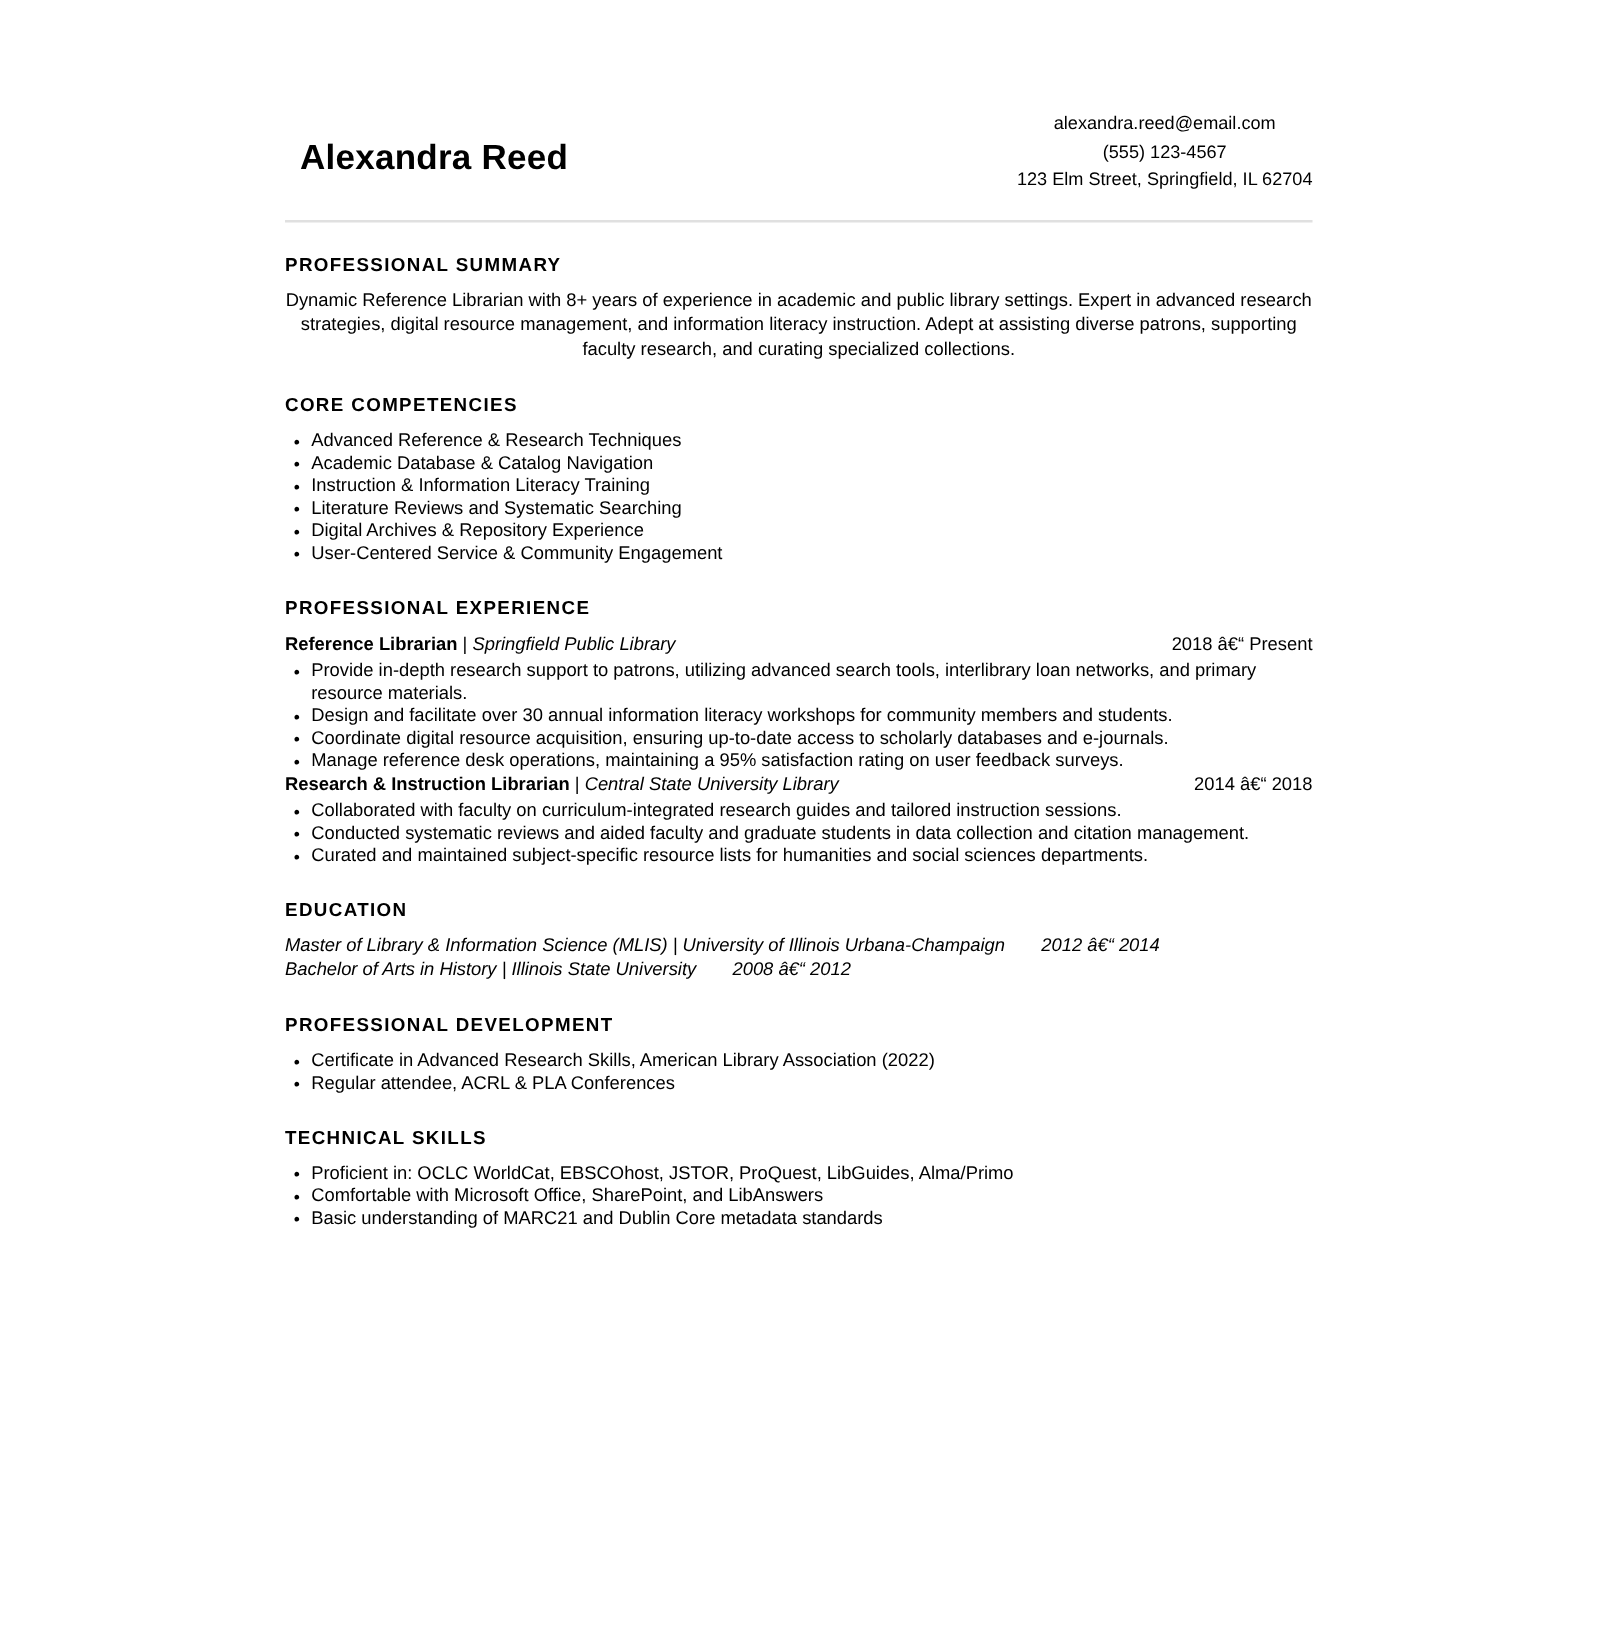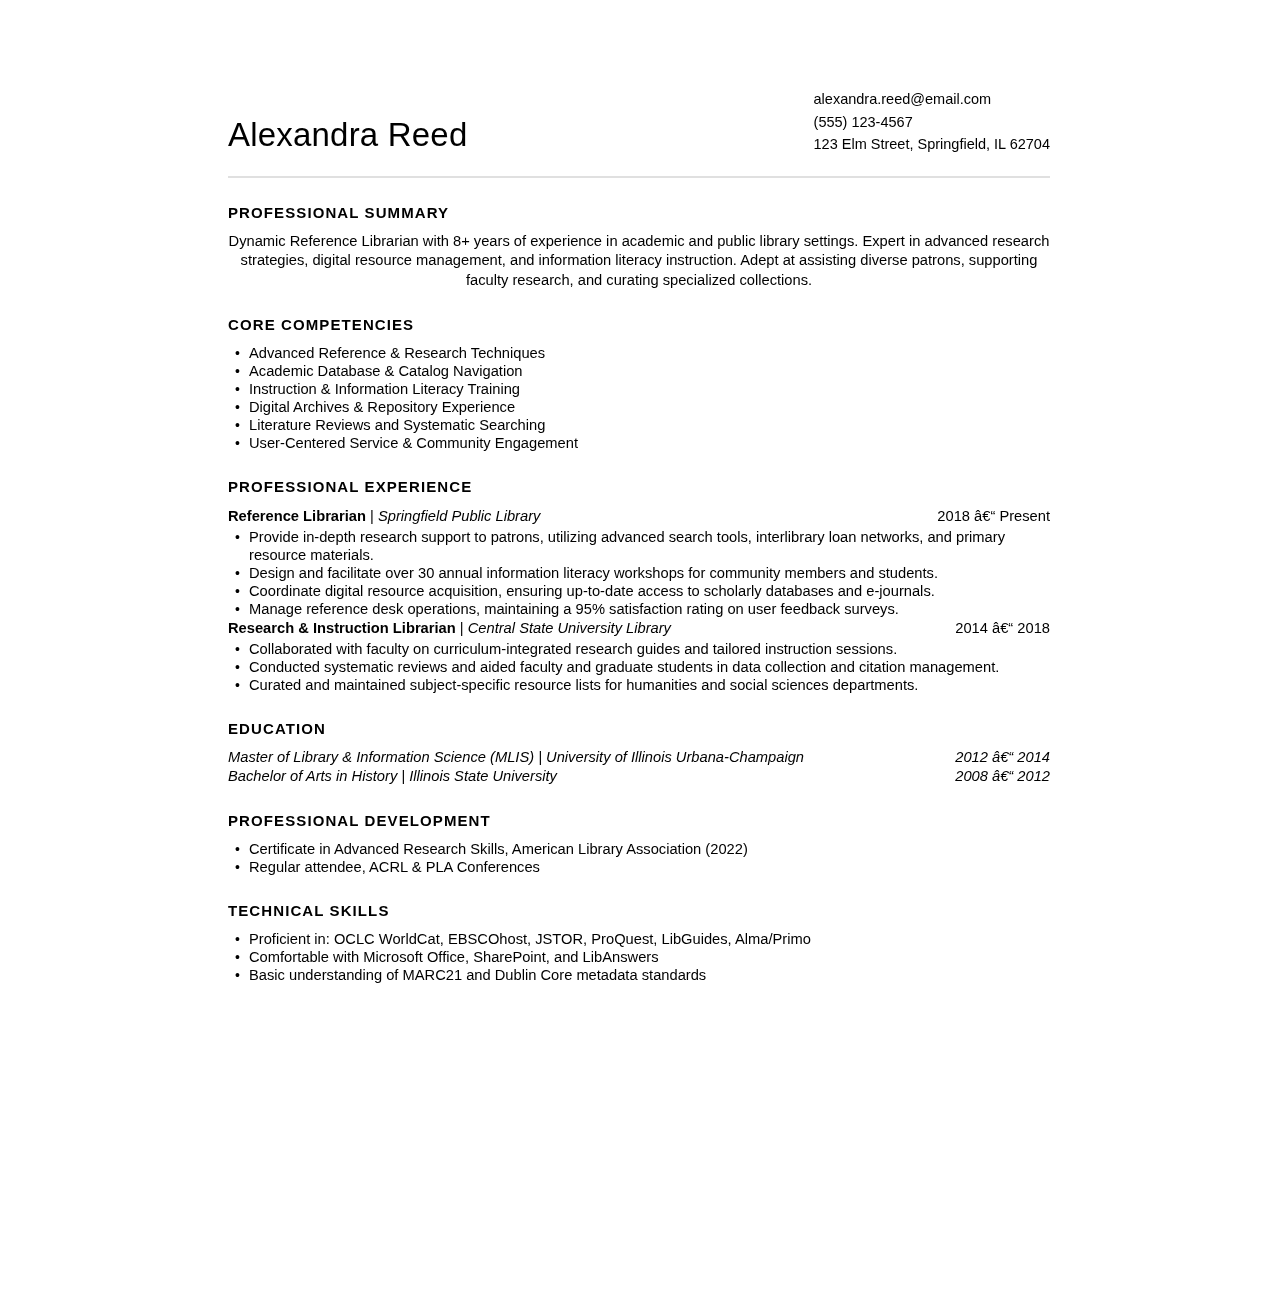--- a/index.html
+++ b/index.html
@@ -30,30 +30,30 @@
   }
 
   
   .header {
     display: flex;
     align-items: flex-end;
     justify-content: space-between;
     padding-top: 88px;
   }
   .name {
-    font-size: 33px;
-    font-weight: normal;
+    font-size: 28px;
+    font-weight: bold;
     letter-spacing: 0.2px;
     line-height: 1.1;
-    margin: 0;
+    margin: 12px;
     padding-bottom: 6px;
     white-space: nowrap;
   }
   .contact {
-    text-align: left;
+    text-align: center;
     font-size: 14.5px;
     line-height: 22.5px;
     padding-bottom: 4px;
     white-space: nowrap;
     margin-left: 12px;
   }
   .rule {
     border: none;
     border-top: 2px solid #e0e0e0;
     margin: 16px 0 0 0;
@@ -136,21 +136,20 @@
   .job-dates {
     white-space: nowrap;
     text-align: right;
     margin-left: 24px;
   }
 
   
   .edu-row {
     display: flex;
     align-items: baseline;
-    justify-content: space-between;
     font-size: 14.7px;
     line-height: 19px;
     font-style: italic;
   }
   .edu-left { white-space: nowrap; }
   .edu-dates { white-space: nowrap; text-align: right; margin-left: 29px; }
 </style>
 </head>
 <body>
 
@@ -171,22 +170,22 @@
       <h2 class="section-title">PROFESSIONAL SUMMARY</h2>
       <p class="summary-text">Dynamic Reference Librarian with 8+ years of experience in academic and public library settings. Expert in advanced research strategies, digital resource management, and information literacy instruction. Adept at assisting diverse patrons, supporting faculty research, and curating specialized collections.</p>
     </div>
 
     <div class="section">
       <h2 class="section-title">CORE COMPETENCIES</h2>
       <ul class="bullets comp">
         <li>Advanced Reference &amp; Research Techniques</li>
         <li>Academic Database &amp; Catalog Navigation</li>
         <li>Instruction &amp; Information Literacy Training</li>
+        <li>Literature Reviews and Systematic Searching</li>
         <li>Digital Archives &amp; Repository Experience</li>
-        <li>Literature Reviews and Systematic Searching</li>
         <li>User-Centered Service &amp; Community Engagement</li>
       </ul>
     </div>
 
     <div class="section">
       <h2 class="section-title">PROFESSIONAL EXPERIENCE</h2>
 
       <div class="job">
         <div class="job-head">
           <div class="job-left">

